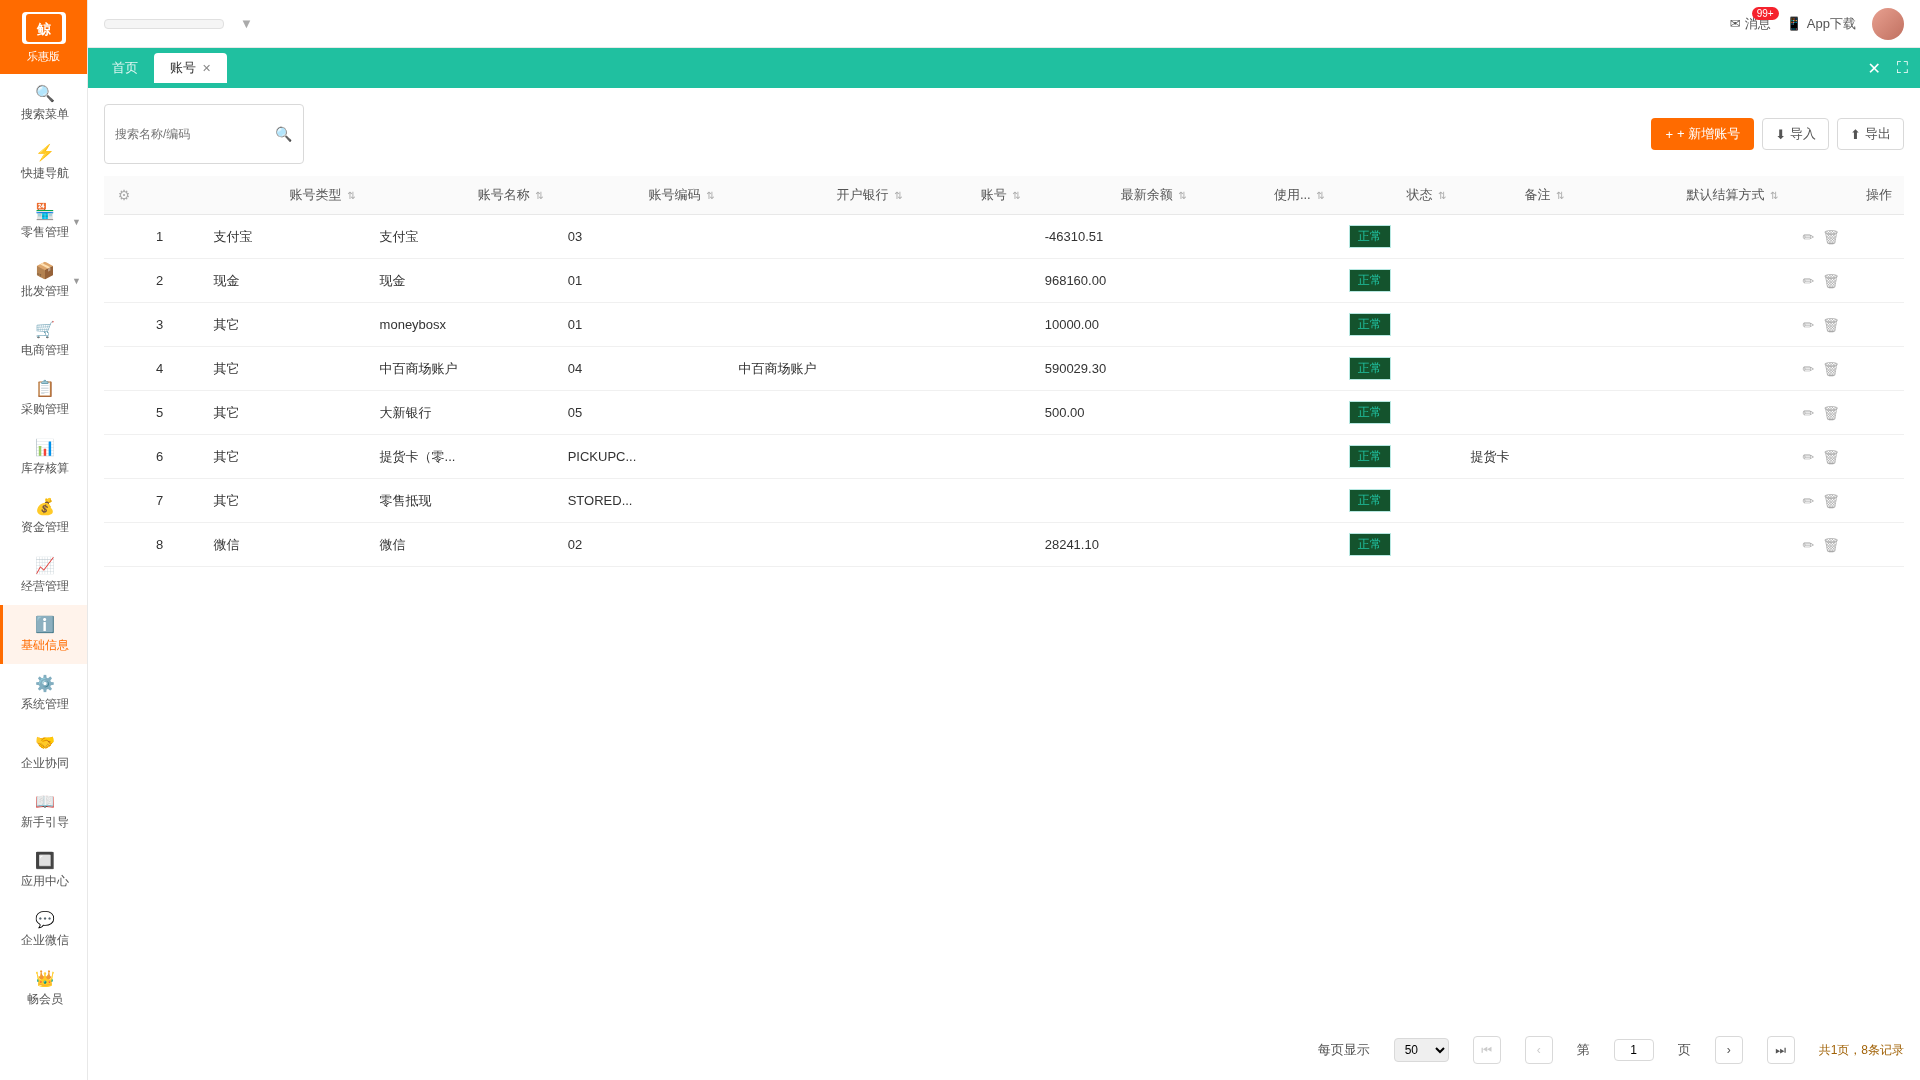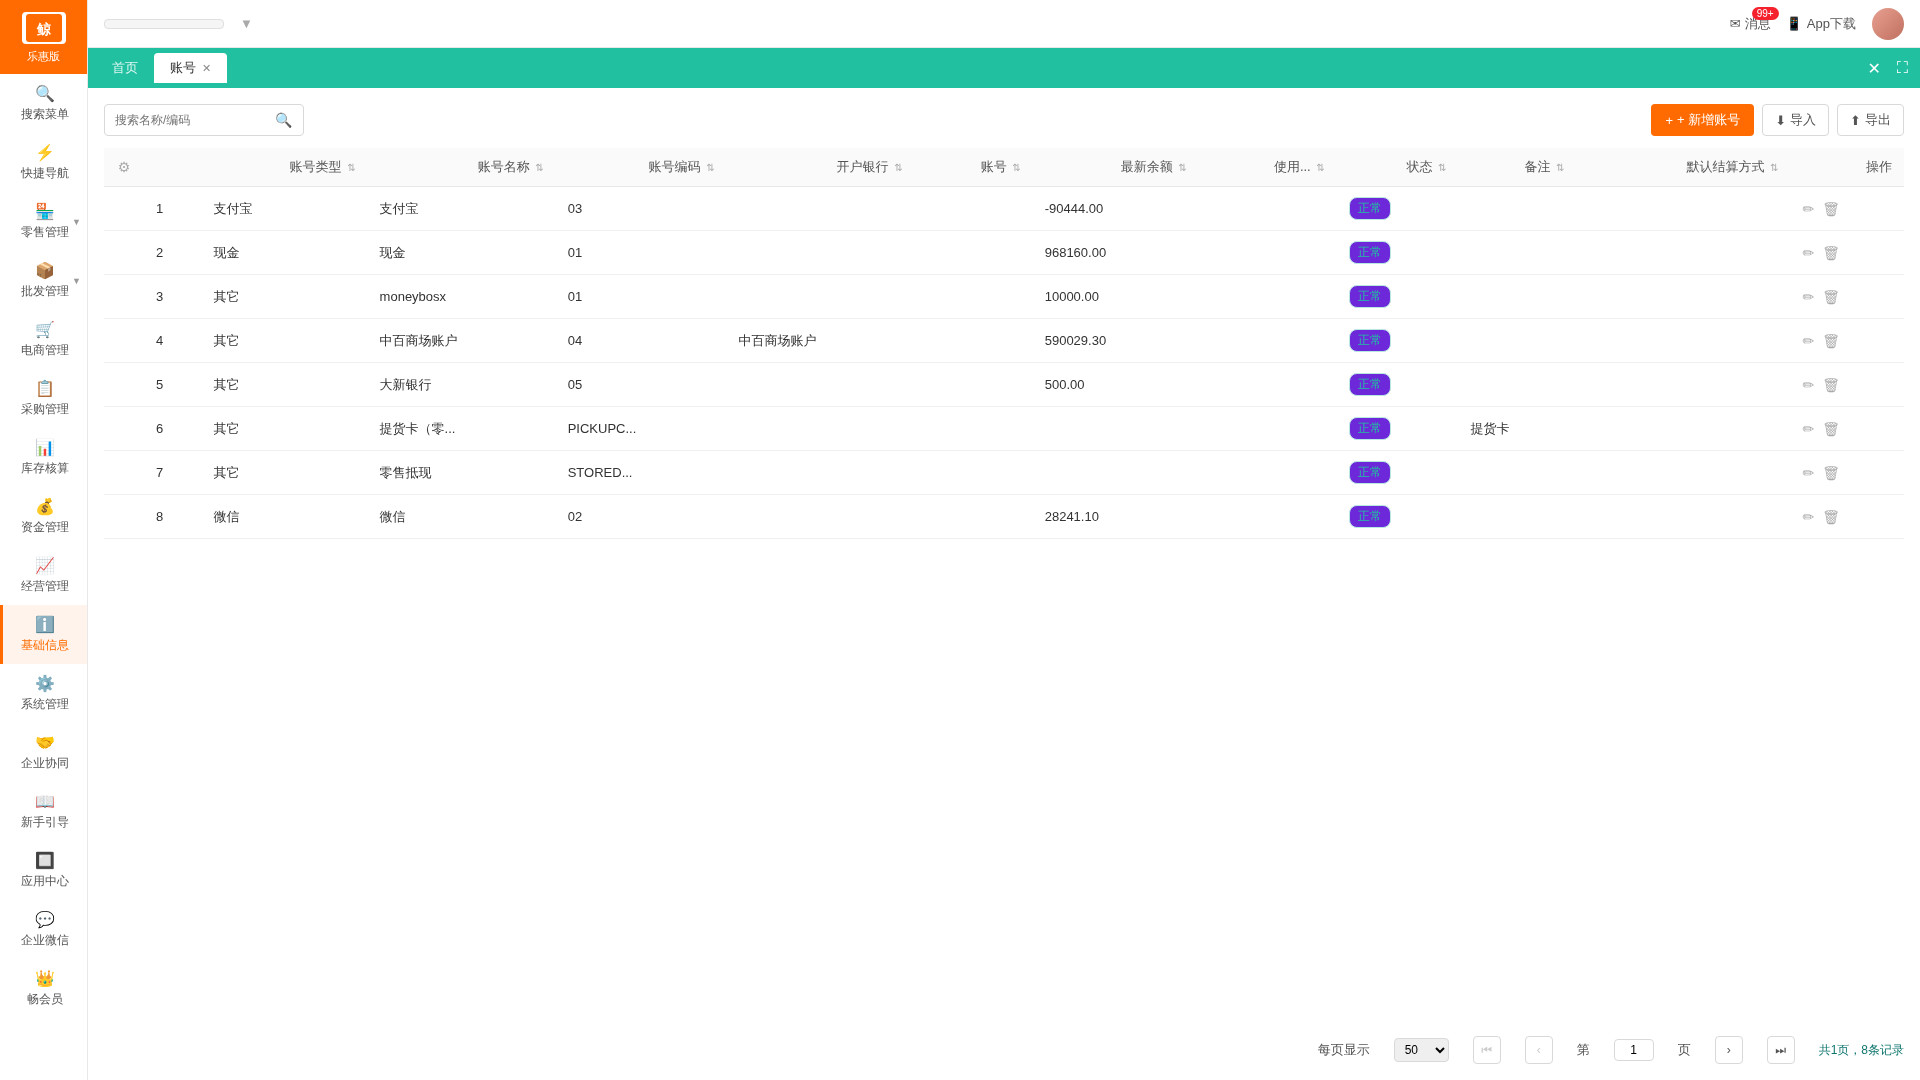--- a/index.html
+++ b/index.html
@@ -139,21 +139,21 @@
       display: flex;
       align-items: center;
       justify-content: space-between;
       margin-bottom: 12px;
     }
     .search-box {
       display: flex;
       align-items: center;
       border: 1px solid #d9d9d9;
       border-radius: 4px;
-      padding: 7px 10px;
+      padding: 21px 10px;
       width: 200px;
       gap: 8px;
     }
     .search-box input {
       border: none;
       outline: none;
       font-size: 12px;
       color: #999;
       width: 100%;
       background: transparent;
@@ -192,24 +192,24 @@
       font-weight: 500;
       white-space: nowrap;
       border-bottom: 1px solid #e8e8e8;
     }
     thead th .sort-icon { font-size: 10px; color: #aaa; margin-left: 2px; }
     tbody tr { border-bottom: 1px solid #f0f0f0; }
     tbody td { padding: 10px 12px; color: #333; }
     .gear-col { width: 40px; text-align: center; }
     .gear-icon { color: #aaa; cursor: pointer; font-size: 14px; }
     .status-badge {
-      background: #6d28d9;
+      background: #14532d;
       color: #20c0a0;
       border: 1px solid #b7e8e2;
-      border-radius: 8px;
+      border-radius: 0;
       padding: 2px 8px;
       font-size: 12px;
       display: inline-block;
     }
     .action-btns { display: flex; gap: 8px; }
     .action-edit { color: #aaa; cursor: pointer; font-size: 14px; }
     .action-delete { color: #aaa; cursor: pointer; font-size: 14px; }
 
     
     .pagination {
@@ -240,21 +240,21 @@
     }
     .page-btn:disabled { color: #ccc; cursor: not-allowed; }
     .page-input {
       width: 40px;
       text-align: center;
       border: 1px solid #d9d9d9;
       border-radius: 4px;
       padding: 3px 6px;
       font-size: 12px;
     }
-    .page-info { color: #0f766e; font-size: 12px; }
+    .page-info { color: #a16207; font-size: 12px; }
   </style>
 </head>
 <body>
 
 <div class="sidebar">
   <div class="sidebar-logo">
     <div class="logo-icon">
       <div class="logo-img">
         <svg width="36" height="28" viewBox="0 0 36 28">
           <rect width="36" height="28" fill="#ff6b00" rx="3"></rect>
@@ -419,21 +419,21 @@
         </thead>
         <tbody id="table-body">
         <tr>
       <td class="gear-col"></td>
       <td>1</td>
       <td>支付宝</td>
       <td>支付宝</td>
       <td>03</td>
       <td></td>
       <td></td>
-      <td>-90444.00</td>
+      <td>-46310.51</td>
       <td></td>
       <td><span class="status-badge">正常</span></td>
       <td></td>
       <td></td>
       <td>
         <div class="action-btns">
           <span class="action-edit">✏</span>
           <span class="action-delete">🗑</span>
         </div>
       </td>

